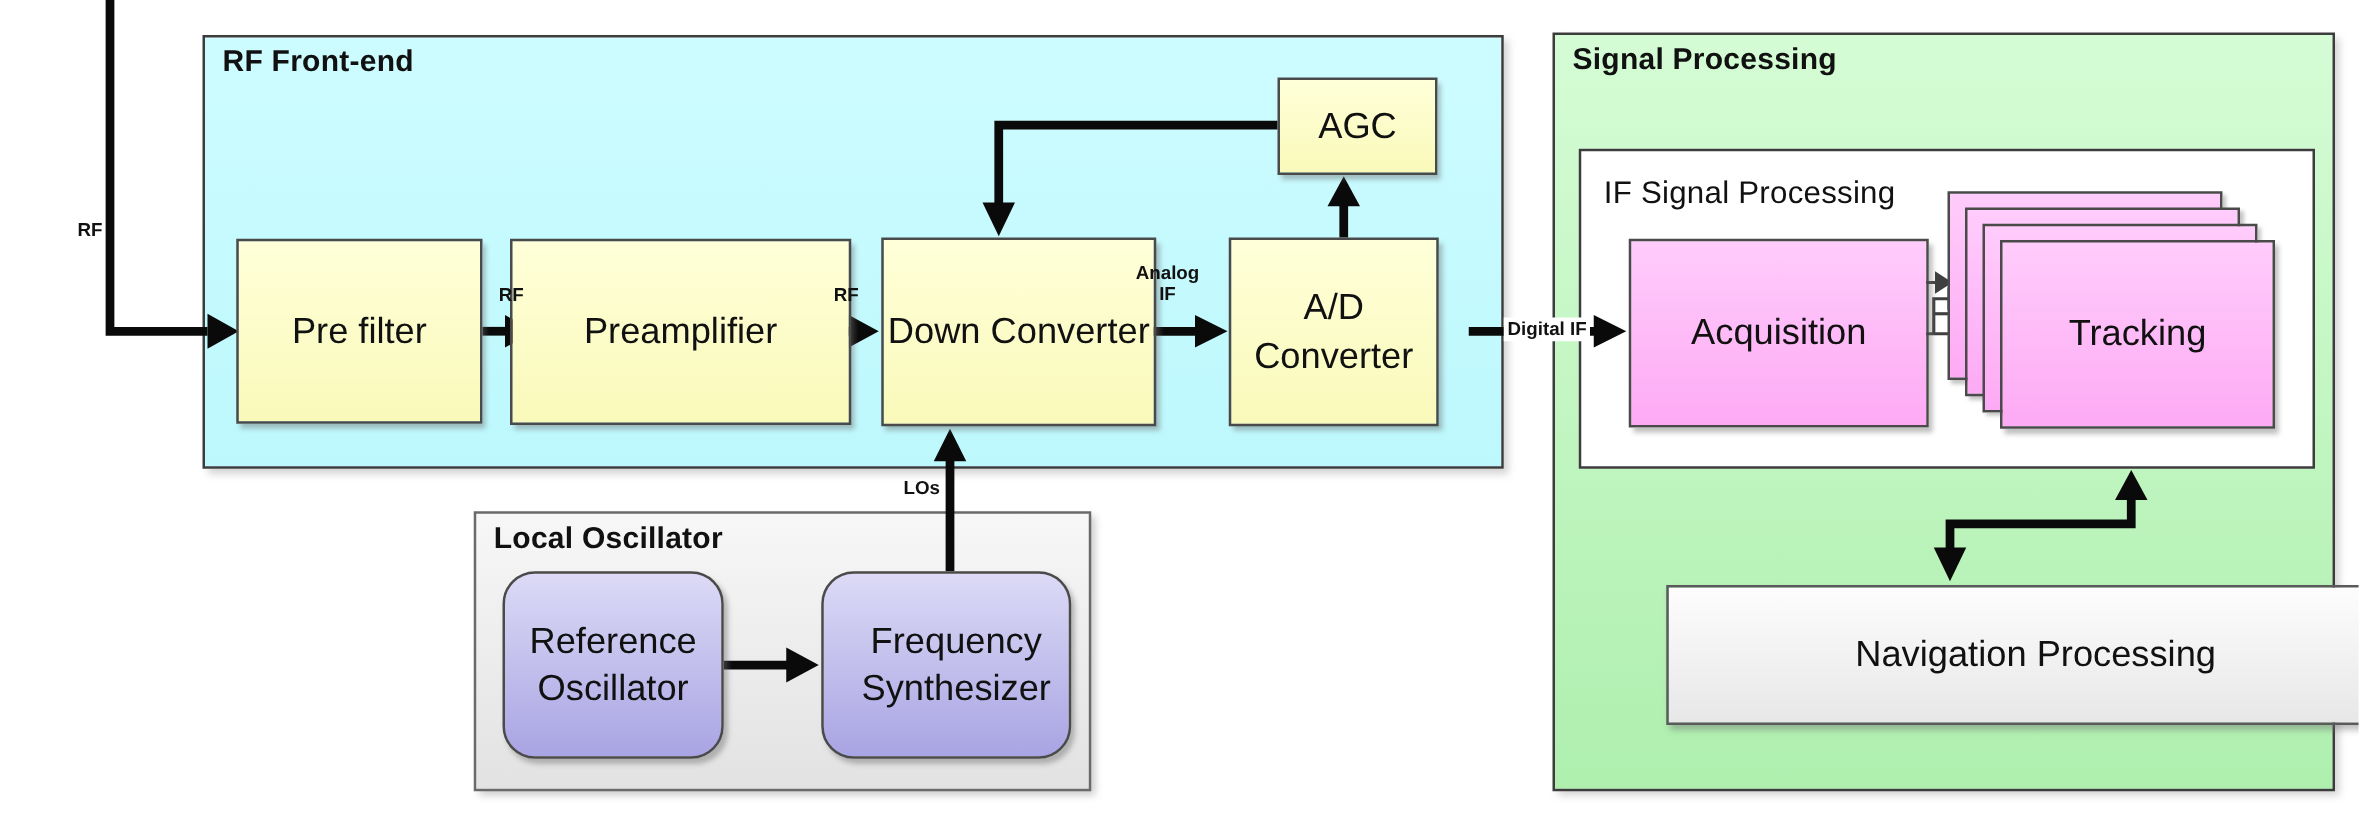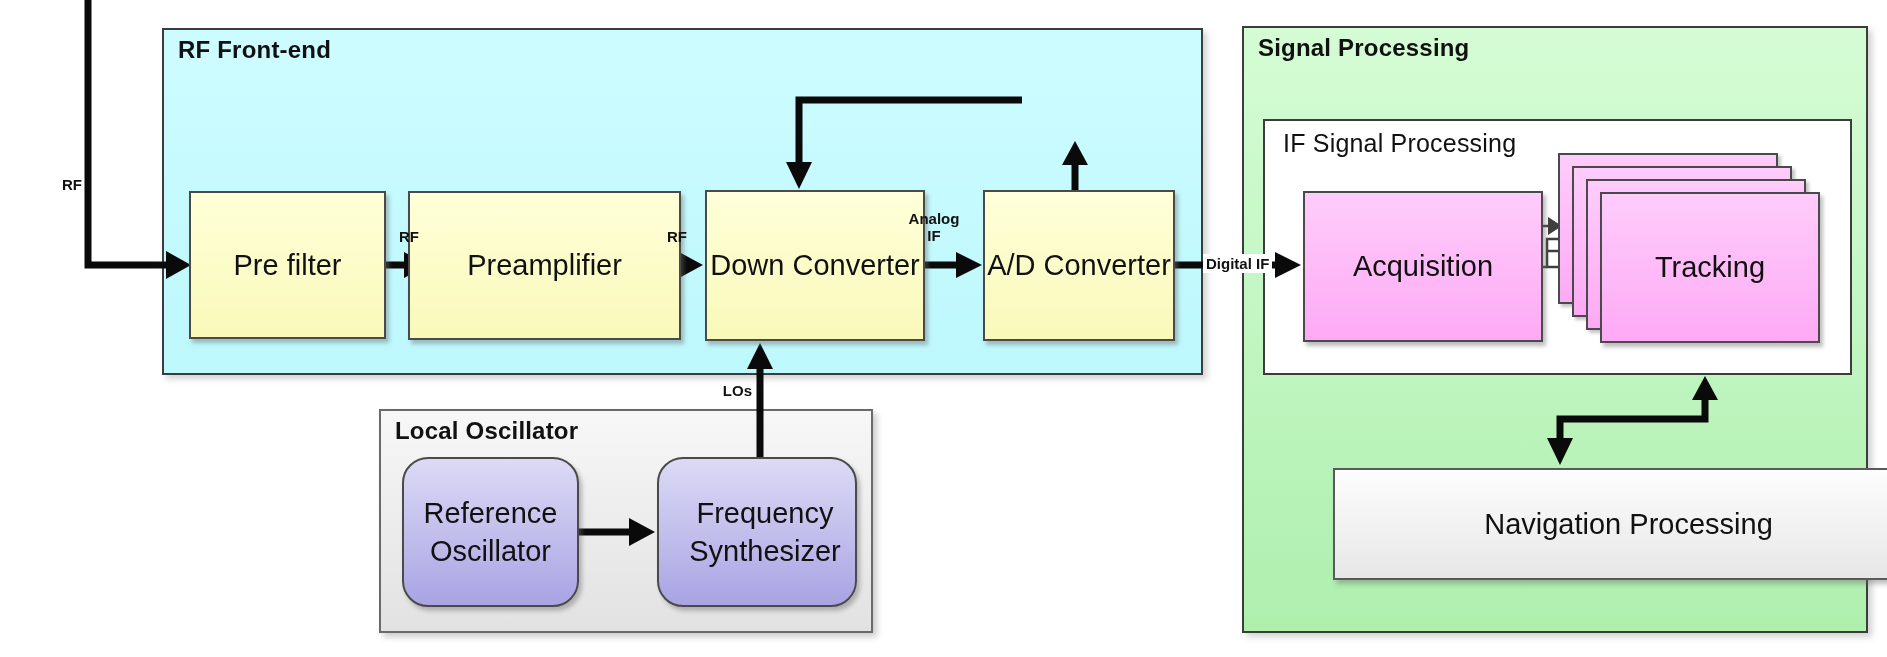--- a/index.html
+++ b/index.html
@@ -15,36 +15,36 @@
     background:linear-gradient(180deg,#cdfcff 0%,#bdf8fd 100%);
     box-shadow:4px 4px 6px rgba(130,130,130,.35);}
   #local-osc{left:379px;top:409px;width:494px;height:224px;
     background:linear-gradient(180deg,#f7f7f7 0%,#e2e2e2 100%);
     border:2px solid #6a6a6a;box-shadow:4px 4px 6px rgba(130,130,130,.4);}
   #signal-proc{left:1242px;top:26px;width:626px;height:607px;
     background:linear-gradient(180deg,#d5fcd5 0%,#aeefae 100%);
     box-shadow:4px 4px 6px rgba(130,130,130,.35);}
   #if-signal-proc{left:1263px;top:119px;width:589px;height:256px;
     background:#ffffff;border:2px solid #3c3c3c;}
-  #if-signal-proc .group-title{font-weight:normal;font-size:25px;left:18px;top:8px;}
+  #if-signal-proc .group-title{font-weight:normal;font-size:25px;left:18px;top:19px;}
   #nav-proc{left:1333px;top:468px;width:591px;height:112px;
     background:linear-gradient(180deg,#fdfdfd 0%,#e7e7e7 100%);
     border:2px solid #5a5a5a;box-shadow:3px 4px 5px rgba(110,110,110,.45);
     display:flex;align-items:center;justify-content:center;font-size:29px;}
   
   .block{display:flex;align-items:center;justify-content:center;text-align:center;
     font-size:29px;line-height:1.32;border:2px solid #4a4a4a;
     box-shadow:3px 4px 4px rgba(110,110,110,.45);}
   .yellow{background:linear-gradient(180deg,#ffffd9 0%,#f9f9ba 100%);}
   .purple{background:linear-gradient(180deg,#dcdaf6 0%,#a9a4e3 100%);border-radius:26px;}
   .pink{background:linear-gradient(180deg,#ffccfb 0%,#fdaaf4 100%);}
   #b-prefilter{left:189px;top:191px;width:197px;height:148px;}
   #b-preamp{left:408px;top:191px;width:273px;height:149px;}
   #b-down{left:705px;top:190px;width:220px;height:151px;}
-  #b-adc{left:983px;top:190px;width:192px;height:151px;}
+  #b-adc{left:983px;top:190px;width:168px;height:151px;}
   #b-agc{left:1022px;top:62px;width:128px;height:78px;}
   #b-refosc{left:402px;top:457px;width:177px;height:150px;}
   #b-freqsynth{left:657px;top:457px;width:200px;height:150px;padding-left:16px;}
   #b-acq{left:1303px;top:191px;width:240px;height:151px;}
   .track-layer{width:220px;height:151px;border:2px solid #4a4a4a;
     background:linear-gradient(180deg,#ffccfb 0%,#fdaaf4 100%);
     box-shadow:3px 3px 3px rgba(110,110,110,.4);}
   #t1{left:1558px;top:153px;}
   #t2{left:1572px;top:166px;}
   #t3{left:1586px;top:179px;}
@@ -119,20 +119,21 @@
       <polygon points="1558,230 1558,248 1572,239"></polygon>
       <polygon points="1570,242 1570,260 1584,251"></polygon>
       <polygon points="1586,258 1586,276 1601,267"></polygon>
     </g>
   </svg>
 
   <div class="abs block yellow" id="b-prefilter">Pre filter</div>
   <div class="abs block yellow" id="b-preamp">Preamplifier</div>
   <div class="abs block yellow" id="b-down">Down Converter</div>
   <div class="abs block yellow" id="b-adc">A/D Converter</div>
+  <div class="abs block yellow" id="b-agc">AGC</div>
 
   <div class="abs block purple" id="b-refosc">Reference Oscillator</div>
   <div class="abs block purple" id="b-freqsynth">Frequency Synthesizer</div>
 
   <div class="abs block pink" id="b-acq">Acquisition</div>
 
   <div class="abs track-layer" id="t1"></div>
   <div class="abs track-layer" id="t2"></div>
   <div class="abs track-layer" id="t3"></div>
   <div class="abs block pink" id="b-track">Tracking</div>

